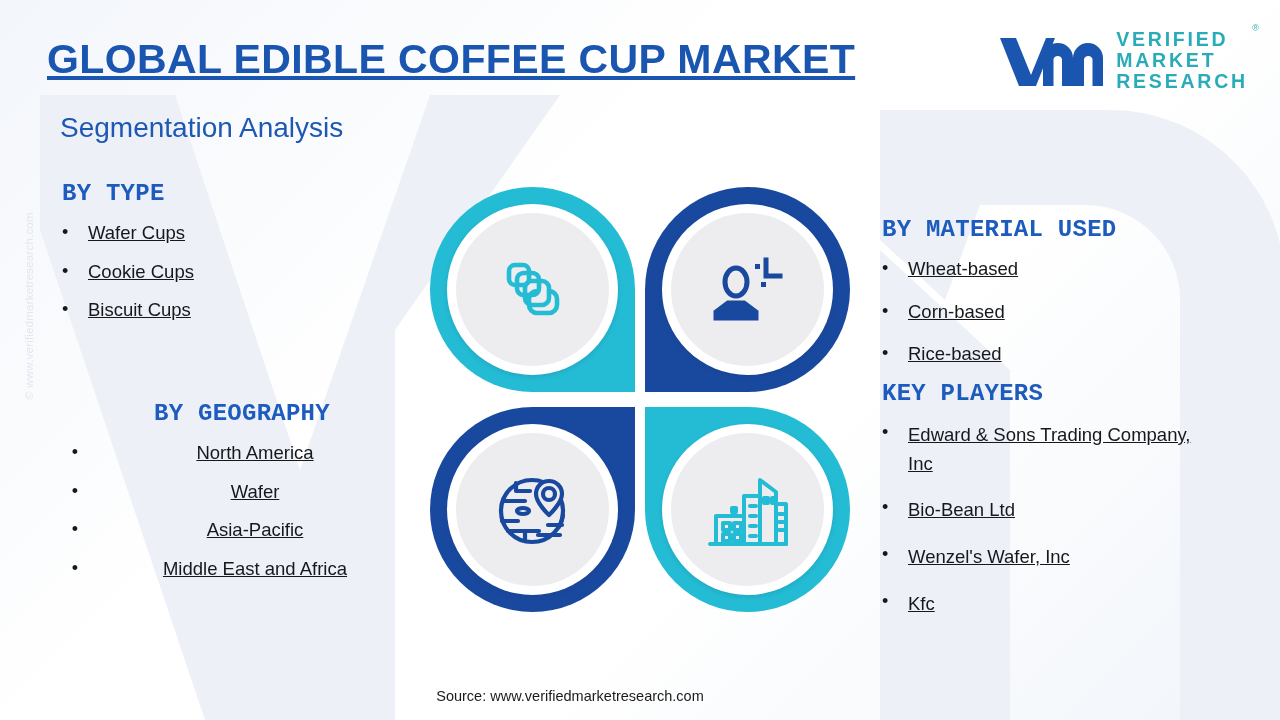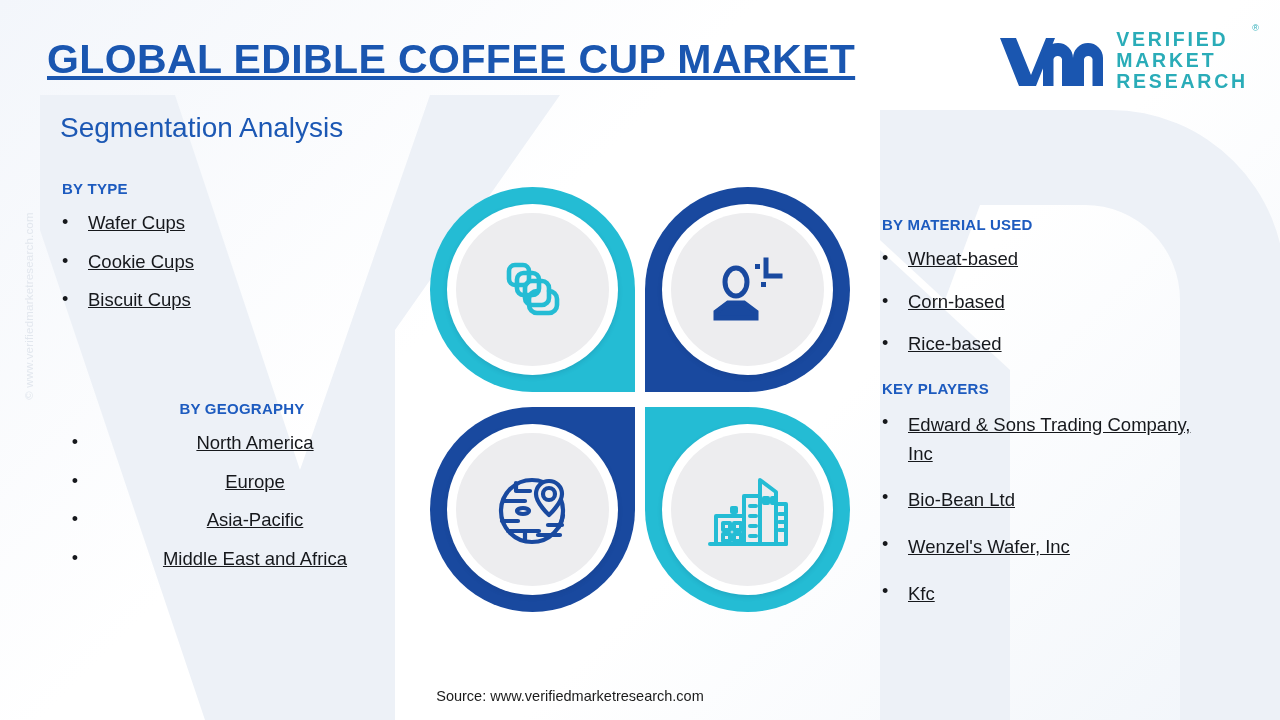--- a/index.html
+++ b/index.html
@@ -101,26 +101,27 @@
     letter-spacing: 0;
     font-weight: normal;
   }
 
   
   .col {
     position: absolute;
     z-index: 4;
   }
   .col-heading {
-    font-size: 15px;
+    font-size: 24px;
     font-weight: bold;
     letter-spacing: .25px;
     color: #1d5bbf;
     margin: 0 0 14px 0;
     white-space: nowrap;
+    font-family: Liberation Mono, monospace;
   }
   .col ul {
     list-style: none;
     margin: 0;
     padding: 0;
   }
   .col li {
     display: flex;
     align-items: flex-start;
     font-size: 18.5px;
@@ -264,21 +265,21 @@
 
   <div class="col col-geography">
     <div class="col-heading">BY GEOGRAPHY</div>
     <ul>
       <li>
         <span class="bullet">•</span>
         <span class="li-text">North America</span>
       </li>
       <li>
         <span class="bullet">•</span>
-        <span class="li-text">Europe</span>
+        <span class="li-text">Wafer</span>
       </li>
       <li>
         <span class="bullet">•</span>
         <span class="li-text">Asia-Pacific</span>
       </li>
       <li>
         <span class="bullet">•</span>
         <span class="li-text">Middle East and Africa</span>
       </li>
     </ul>

